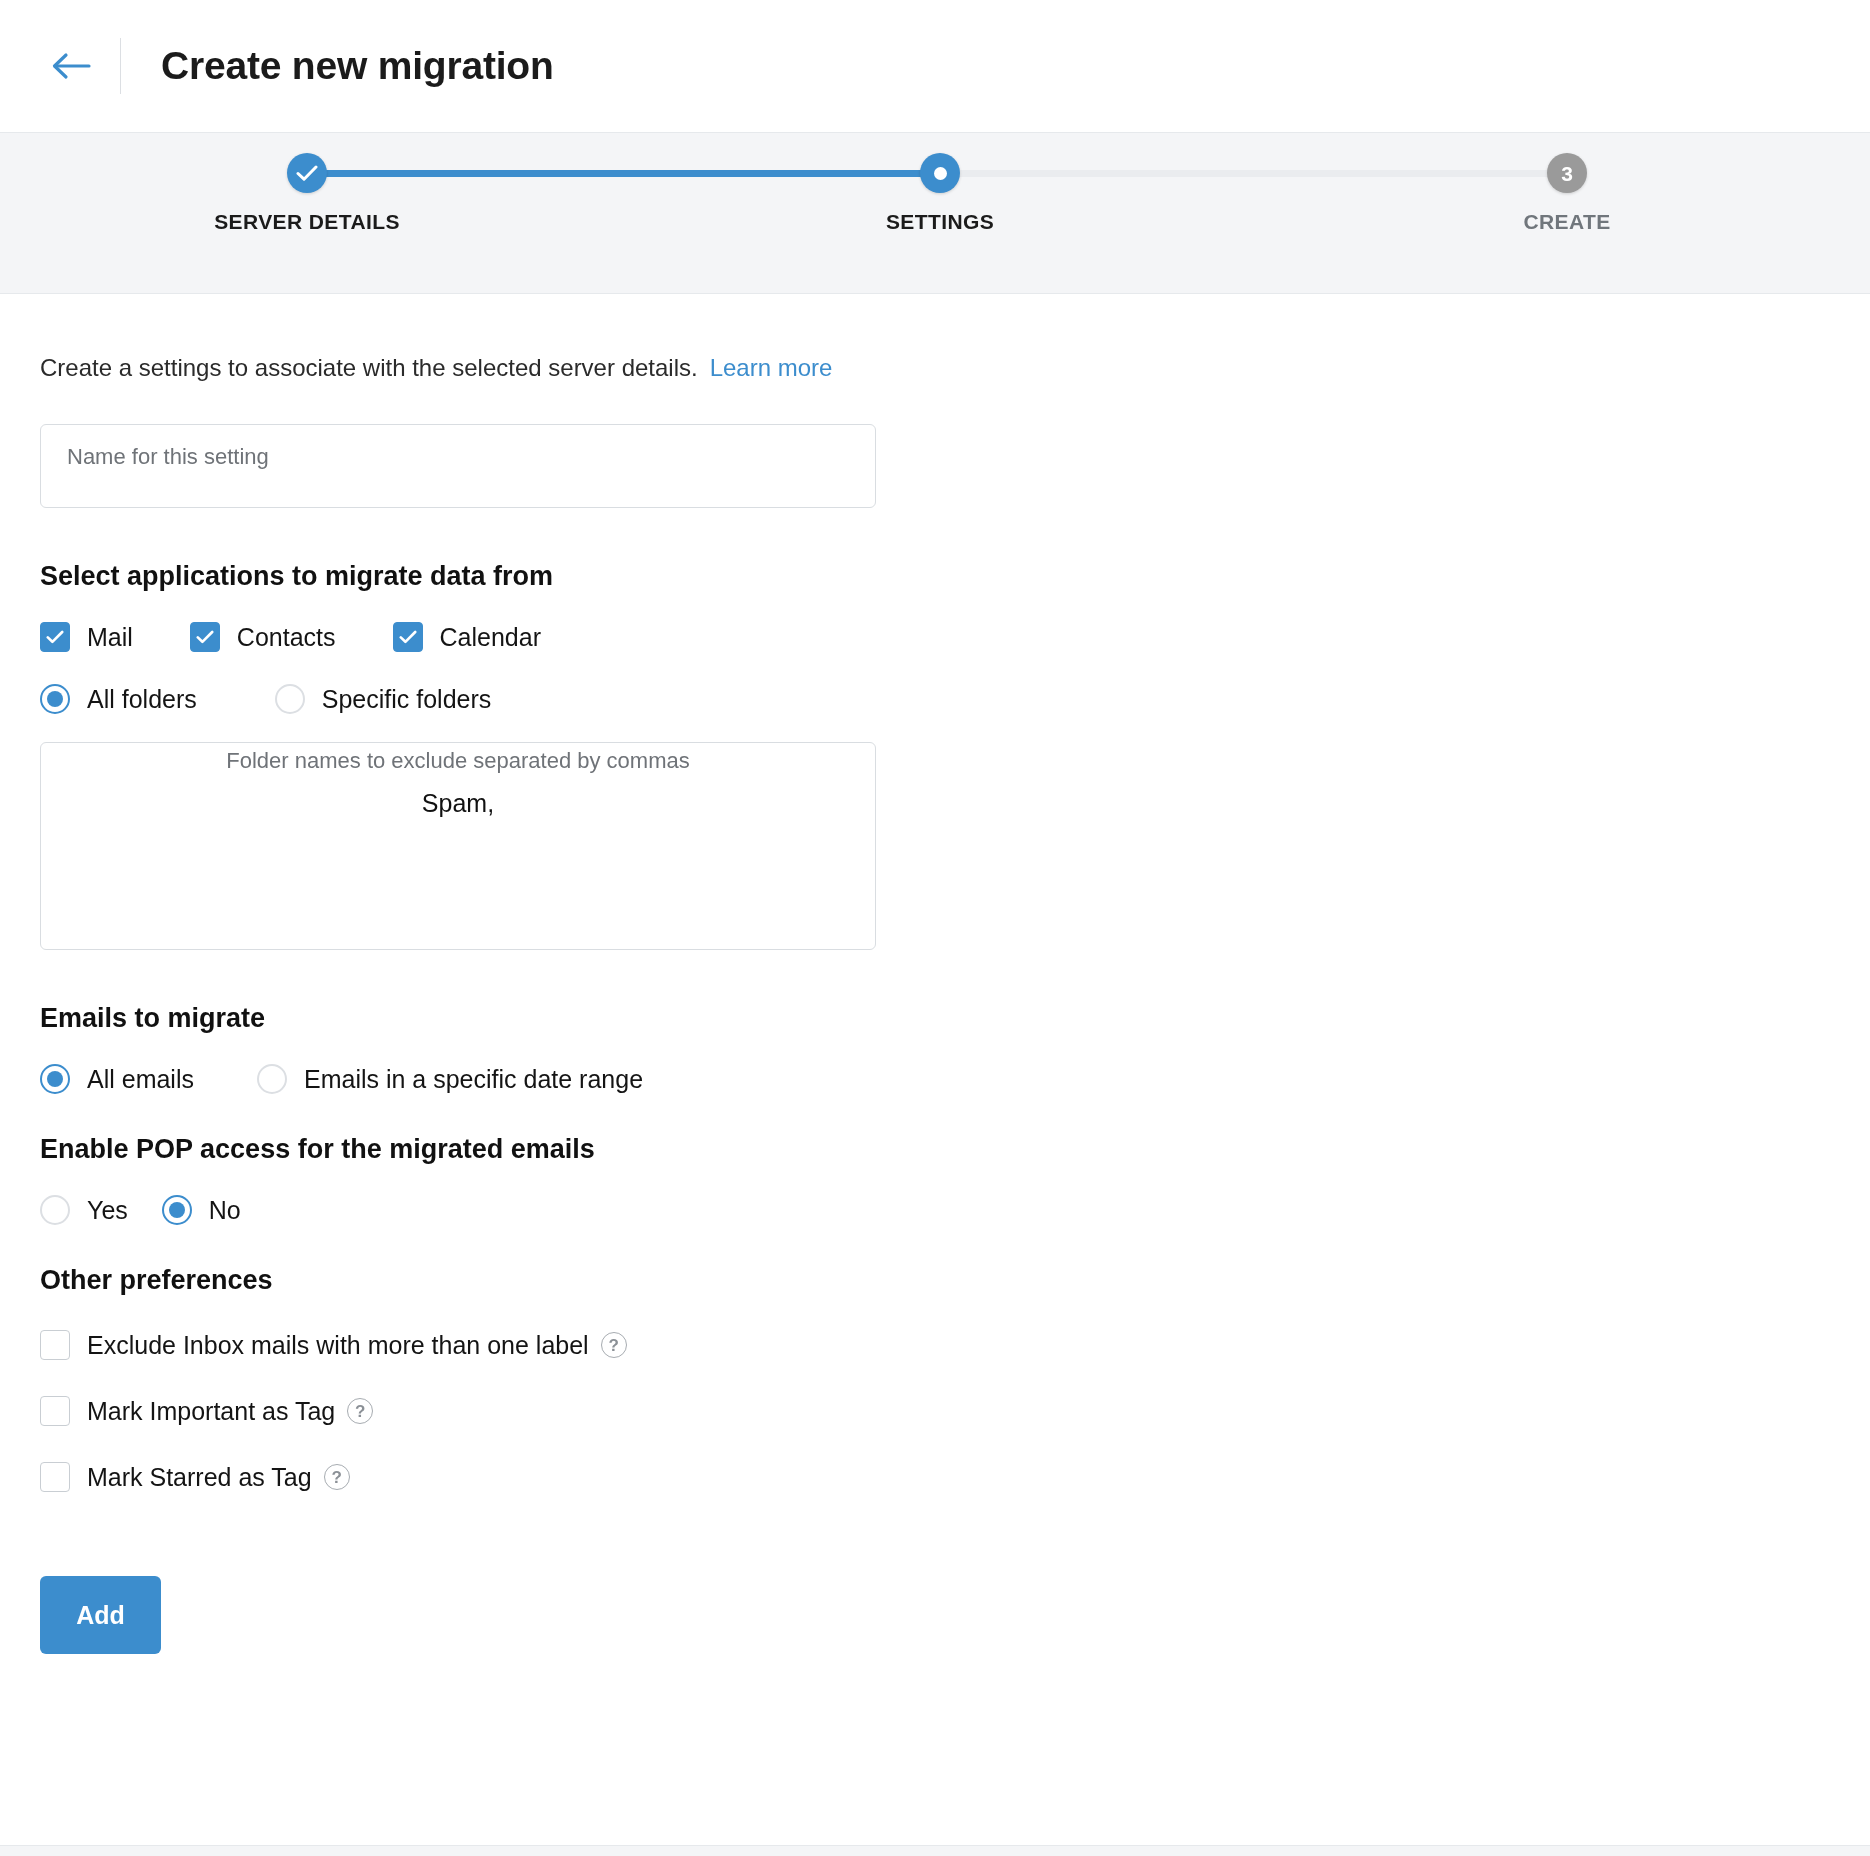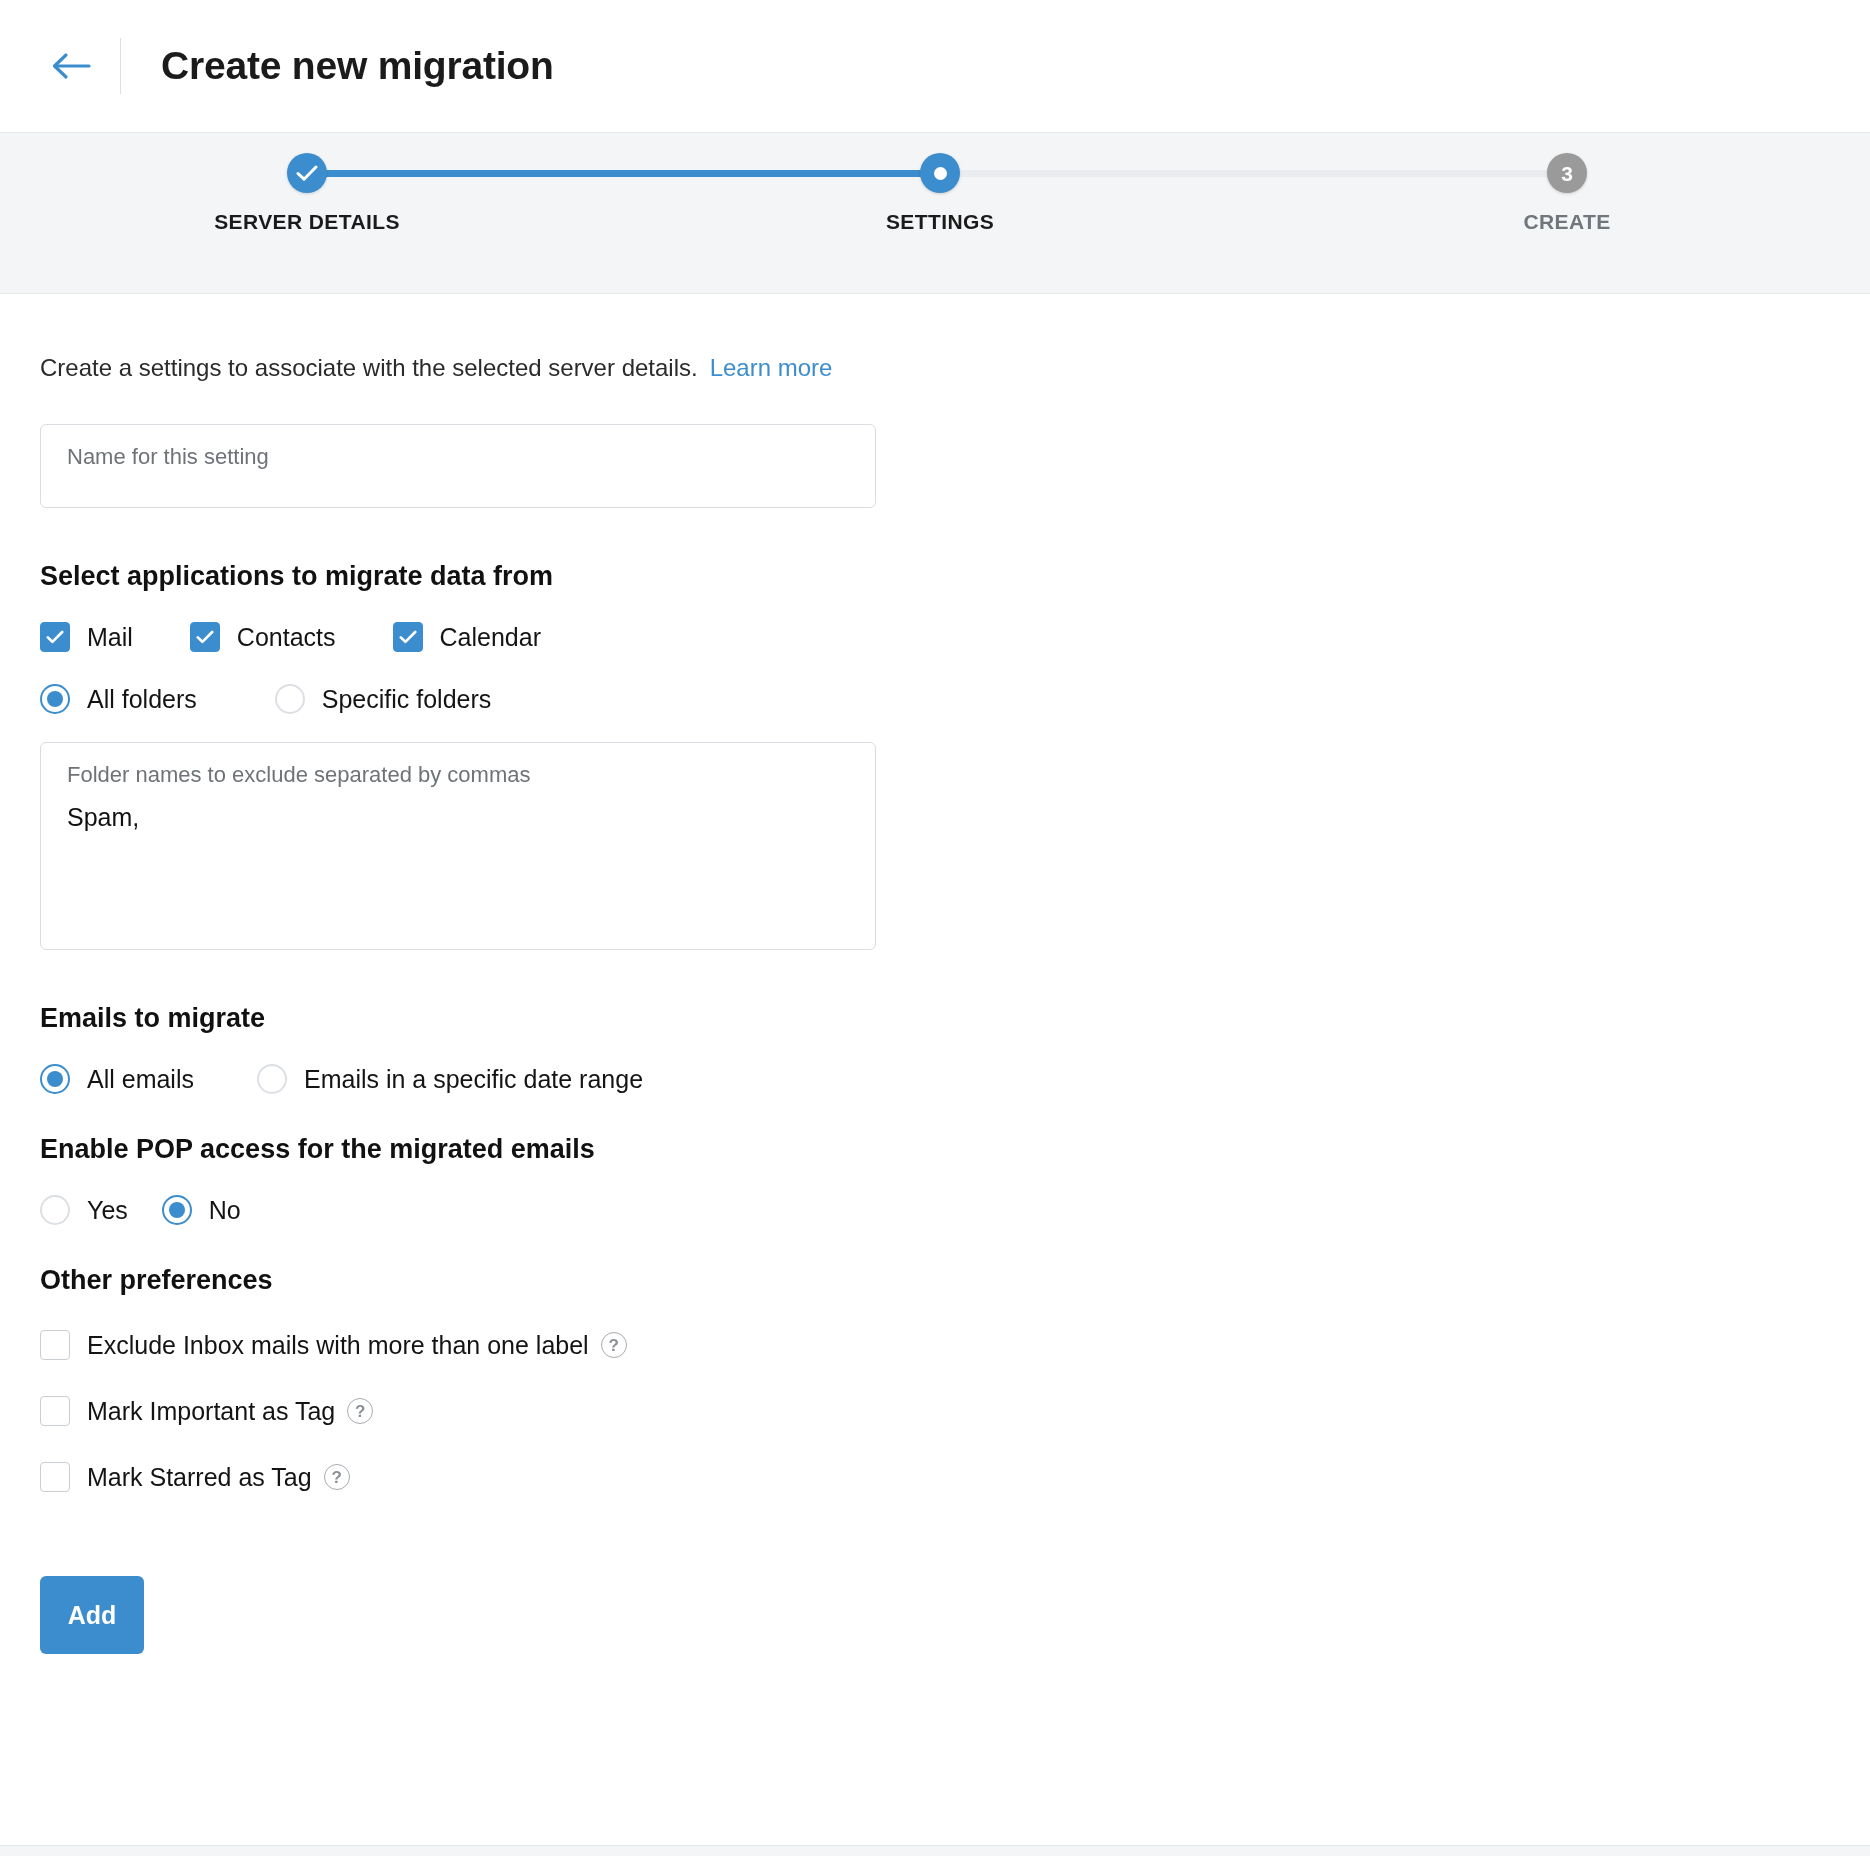--- a/index.html
+++ b/index.html
@@ -152,21 +152,22 @@
     color: #111111;
     line-height: 1;
   }
   .textarea-box {
     margin-top: 28px;
     width: 836px;
     height: 208px;
     border: 1px solid #d9dde1;
     border-radius: 6px;
     background: #ffffff;
-    padding: 21px 26px;
+    padding: 7px 26px;
+    text-align: center;
   }
 
   
   .section-title {
     font-size: 27px;
     font-weight: 700;
     color: #111111;
     margin-top: 55px;
     line-height: 1;
   }
@@ -241,21 +242,21 @@
     align-items: center;
     justify-content: center;
     margin-left: 12px;
     flex: none;
     cursor: pointer;
     line-height: 1;
   }
 
   .add-btn {
     margin-top: 84px;
-    width: 104px;
+    width: 121px;
     height: 78px;
     background: #3c8dcd;
     color: #ffffff;
     font-size: 25px;
     font-weight: 700;
     border: none;
     border-radius: 6px;
     cursor: pointer;
     font-family: "Liberation Sans", sans-serif;
   }

